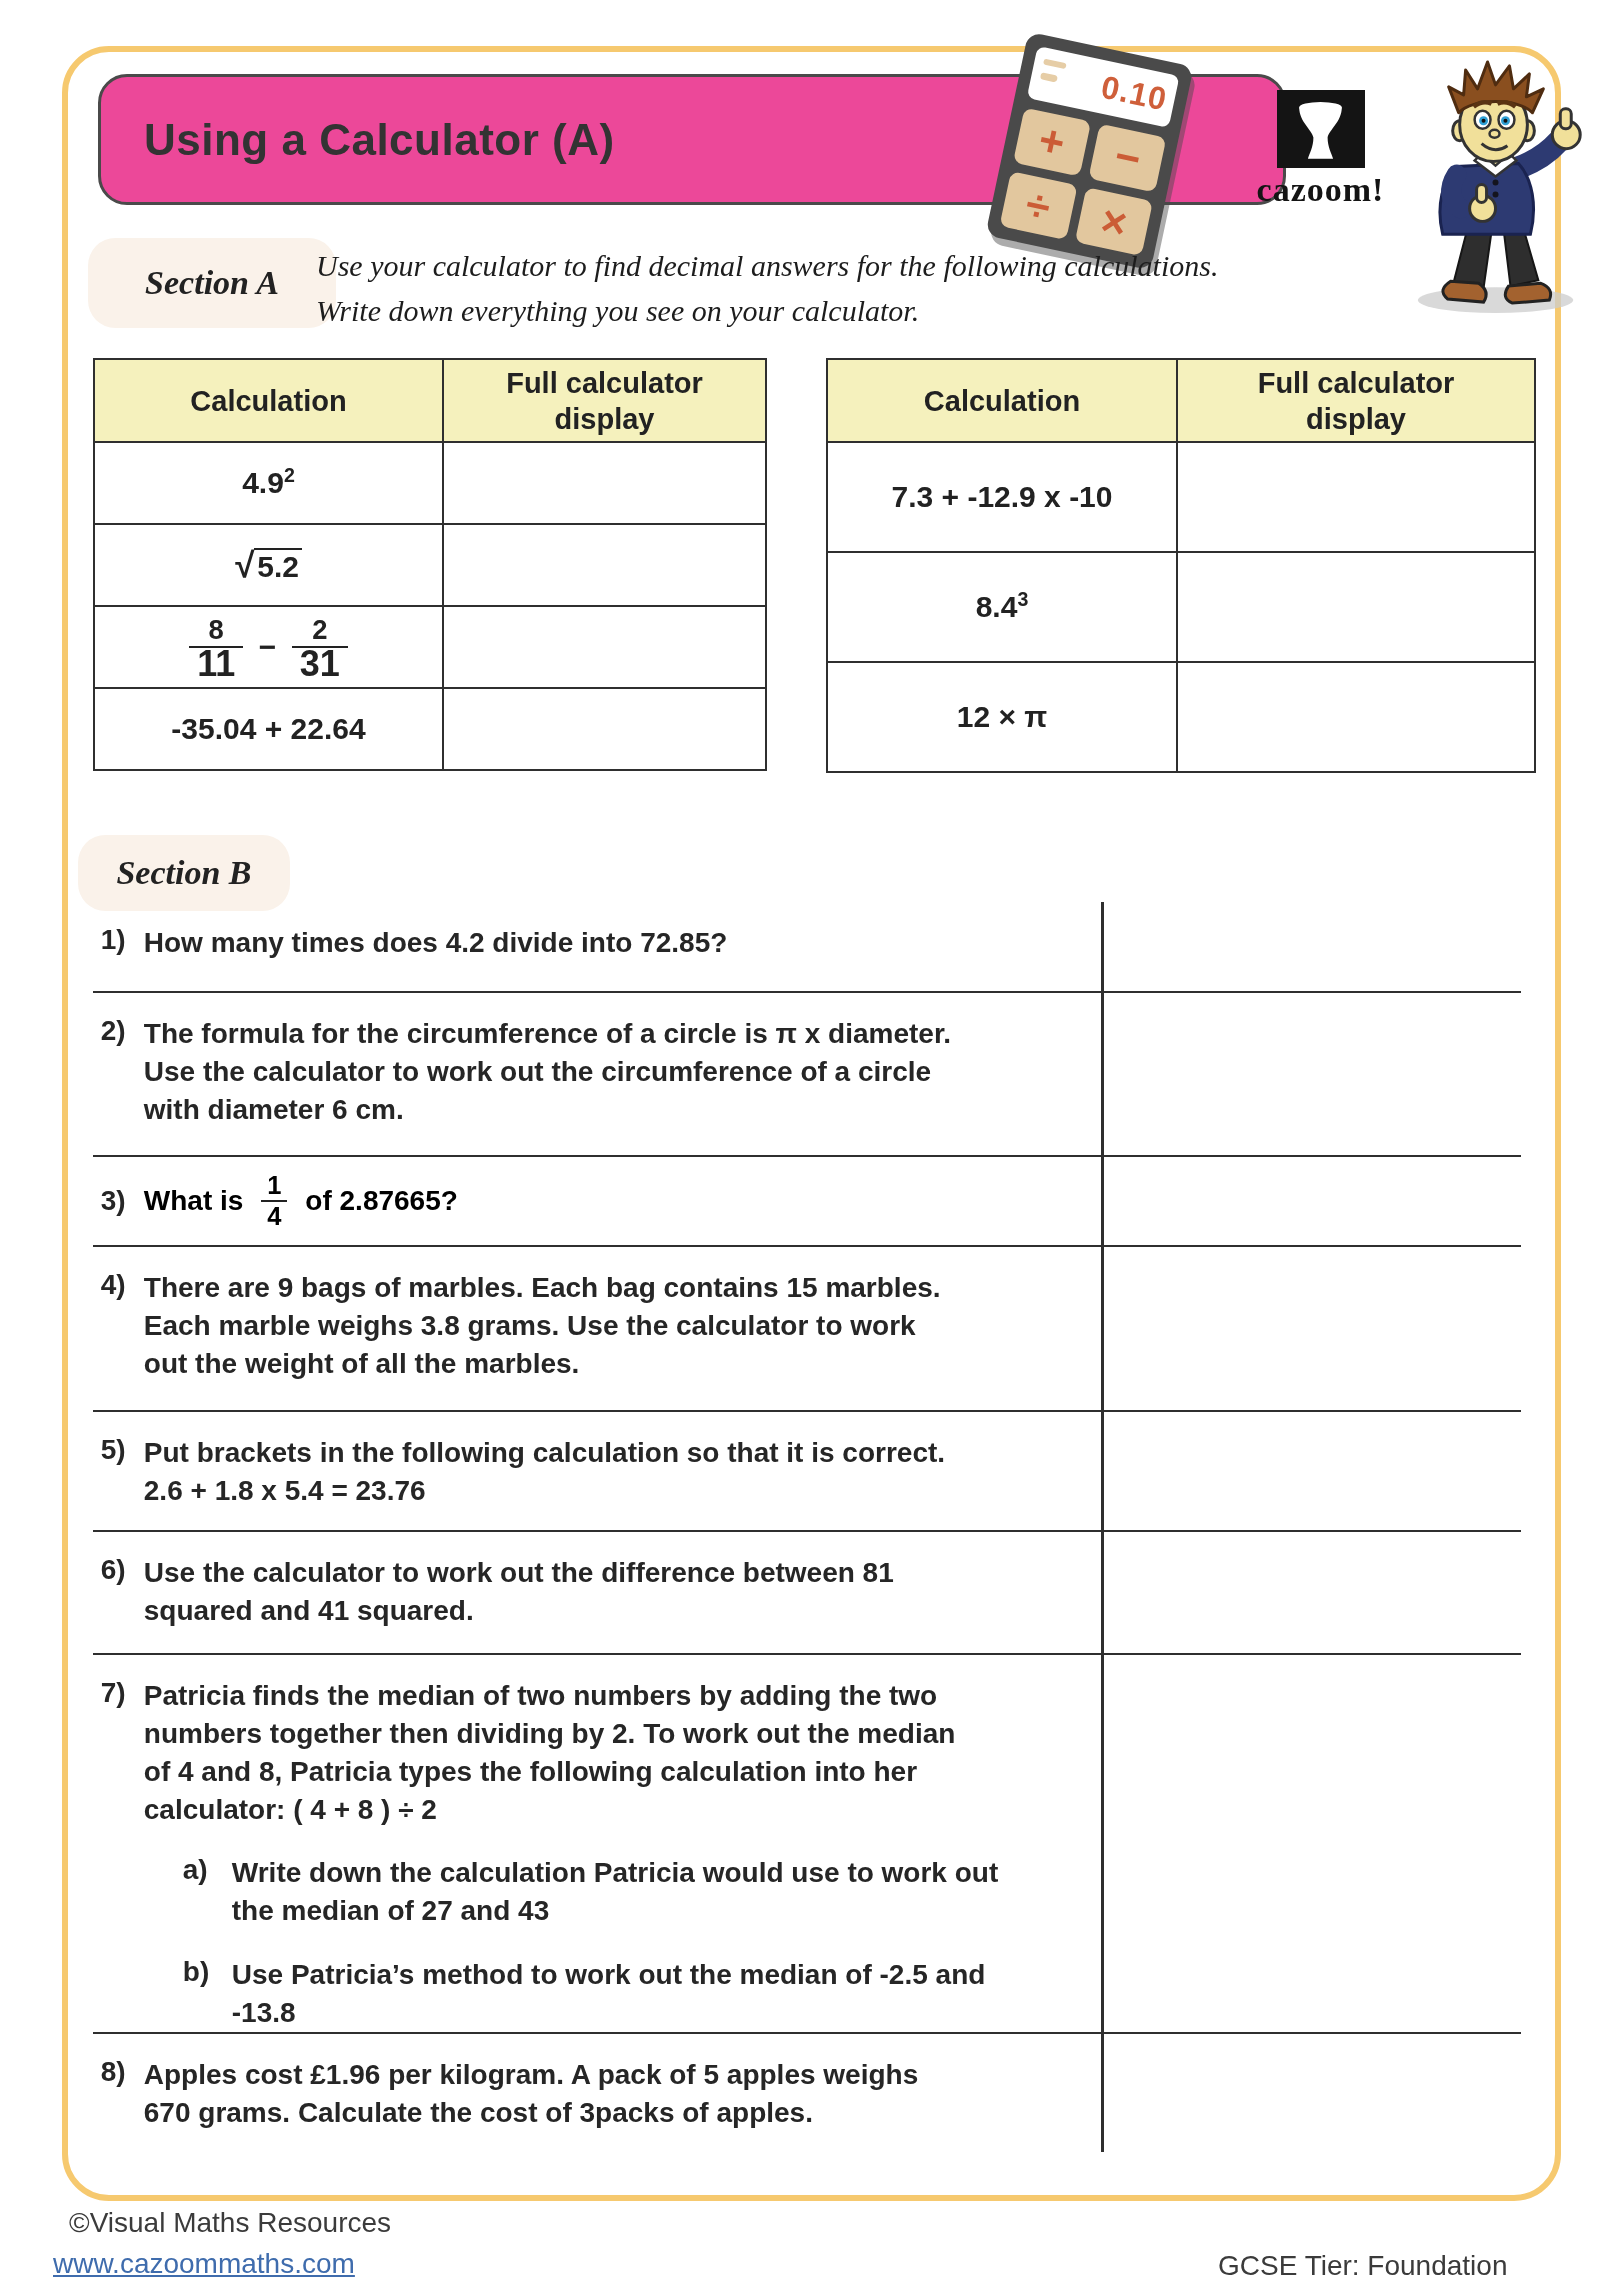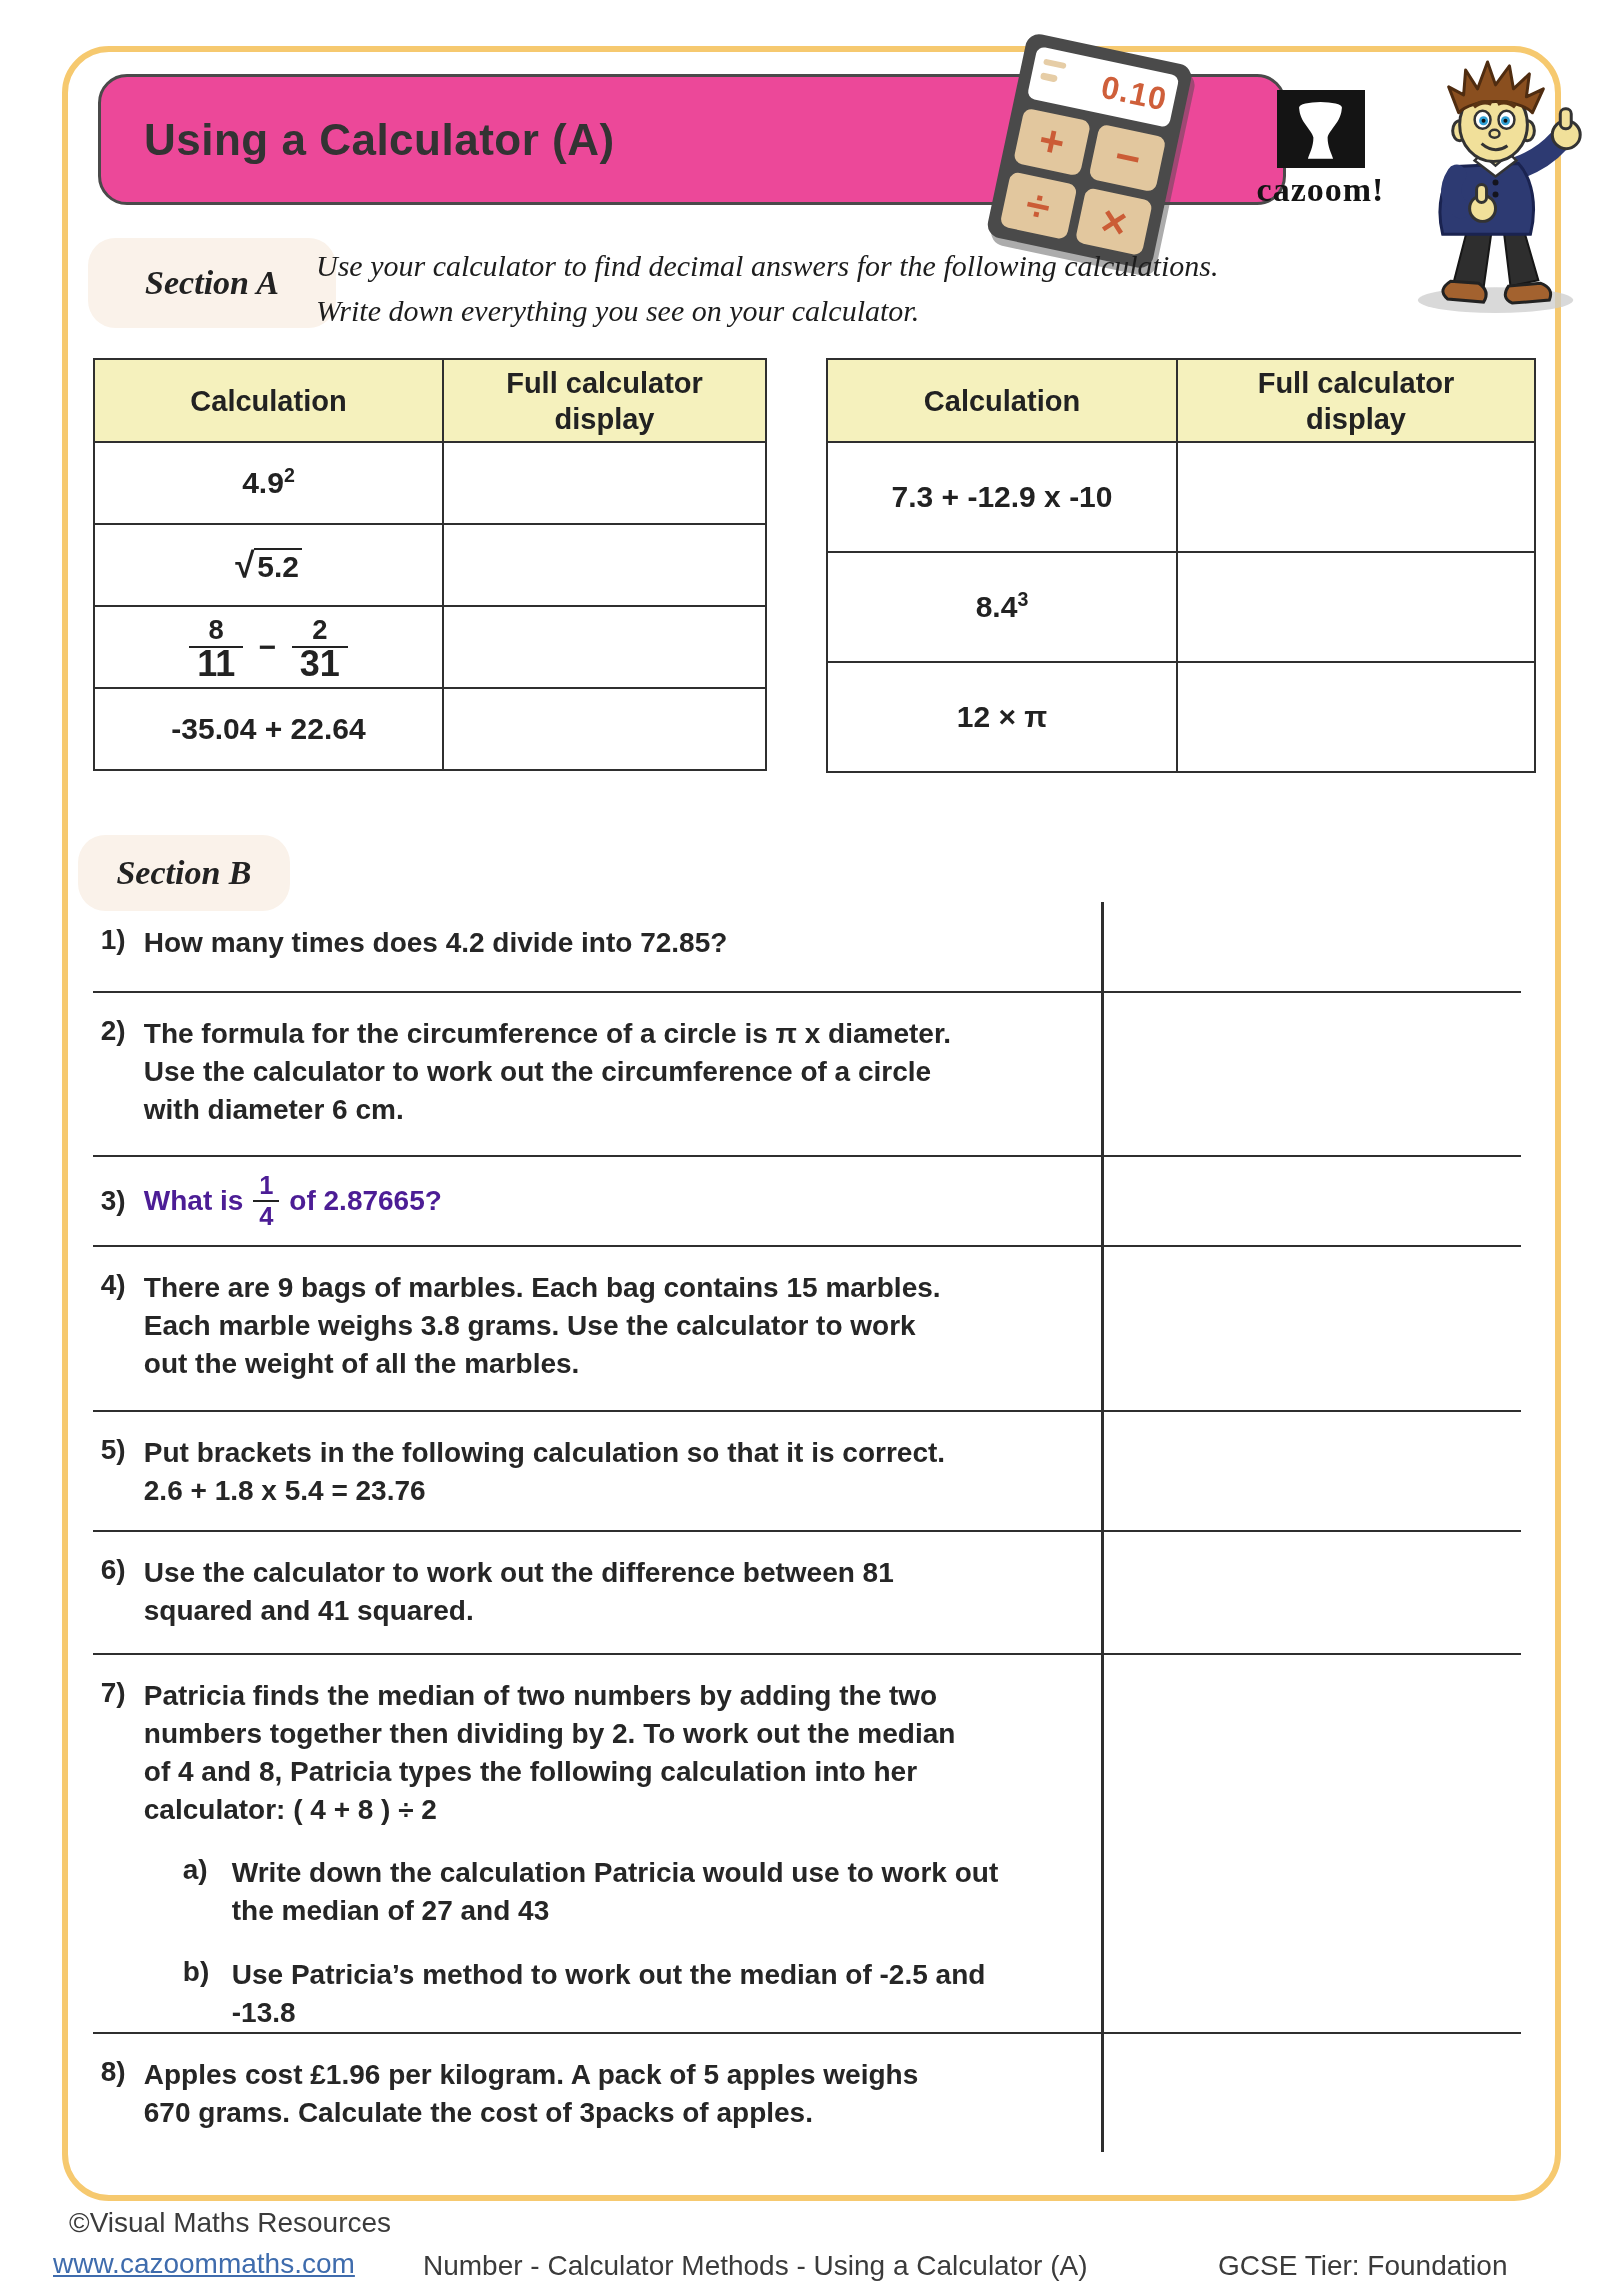--- a/index.html
+++ b/index.html
@@ -73,21 +73,21 @@
   .frac .fd { display:block; font-size:36px; line-height:32px; border-top:2.9px solid #222; padding:0 7.8px; }
   .frac-op { display:inline-block; margin:0 15.7px; vertical-align:middle; }
   
   .qwrap { position:absolute; left:93px; top:902px; width:1428px; }
   .vline { position:absolute; left:1008px; top:0; width:2.9px; height:1250px; background:#2f2f2f; }
   .qrow { position:relative; display:flex; padding:21.6px 0 0 7.8px; border-bottom:2.9px solid #2f2f2f; }
   .qrow.last { border-bottom:none; }
   .qrow.center { align-items:center; padding-top:0; }
   .qnum { width:43px; flex:none; font-size:28px; font-weight:bold; color:#262626; }
   .qtext { font-size:28px; font-weight:bold; color:#262626; line-height:38px; white-space:pre-line; max-width:931px; }
-  .q3body { display:flex; align-items:center; gap:10px; font-size:28px; font-weight:bold; color:#4c1d95; }
+  .q3body { display:flex; align-items:center; gap:18px; font-size:28px; font-weight:bold; color:#000000; }
   .q3body .frac .fn, .q3body .frac .fd { font-size:25.5px; line-height:29px; padding:0 5.9px; }
   .sub { display:flex; margin-top:25.5px; margin-left:39px; }
   .sub-label { width:49px; flex:none; font-size:28px; font-weight:bold; color:#262626; }
   
   .f-copy  { position:absolute; left:69px;  top:2207px; font-size:28px; color:#3b3b3b; }
   .f-link  { position:absolute; left:53px;  top:2248px; font-size:28px; color:#3f6cad; text-decoration:underline; cursor:pointer; }
   .f-center{ position:absolute; left:423px; top:2250px; font-size:28px; color:#3b3b3b; }
   .f-right { position:absolute; left:1218px; top:2250px; font-size:28px; color:#3b3b3b; }
 </style>
 </head>
@@ -288,17 +288,16 @@
 
     <div class="qrow last" style="height:118px">
       <span class="qnum">8)</span>
       <div class="qtext">Apples cost £1.96 per kilogram. A pack of 5 apples weighs
 670 grams. Calculate the cost of 3packs of apples.</div>
     </div>
   </div>
 
   <div class="f-copy">©Visual Maths Resources</div>
   <div class="f-link">www.cazoommaths.com</div>
-  <div class="f-center">Number - Calculator Methods - Using a Calculator (A)</div>
   <div class="f-right">GCSE Tier: Foundation</div>
 
 </div>
 
 
 </body></html>

